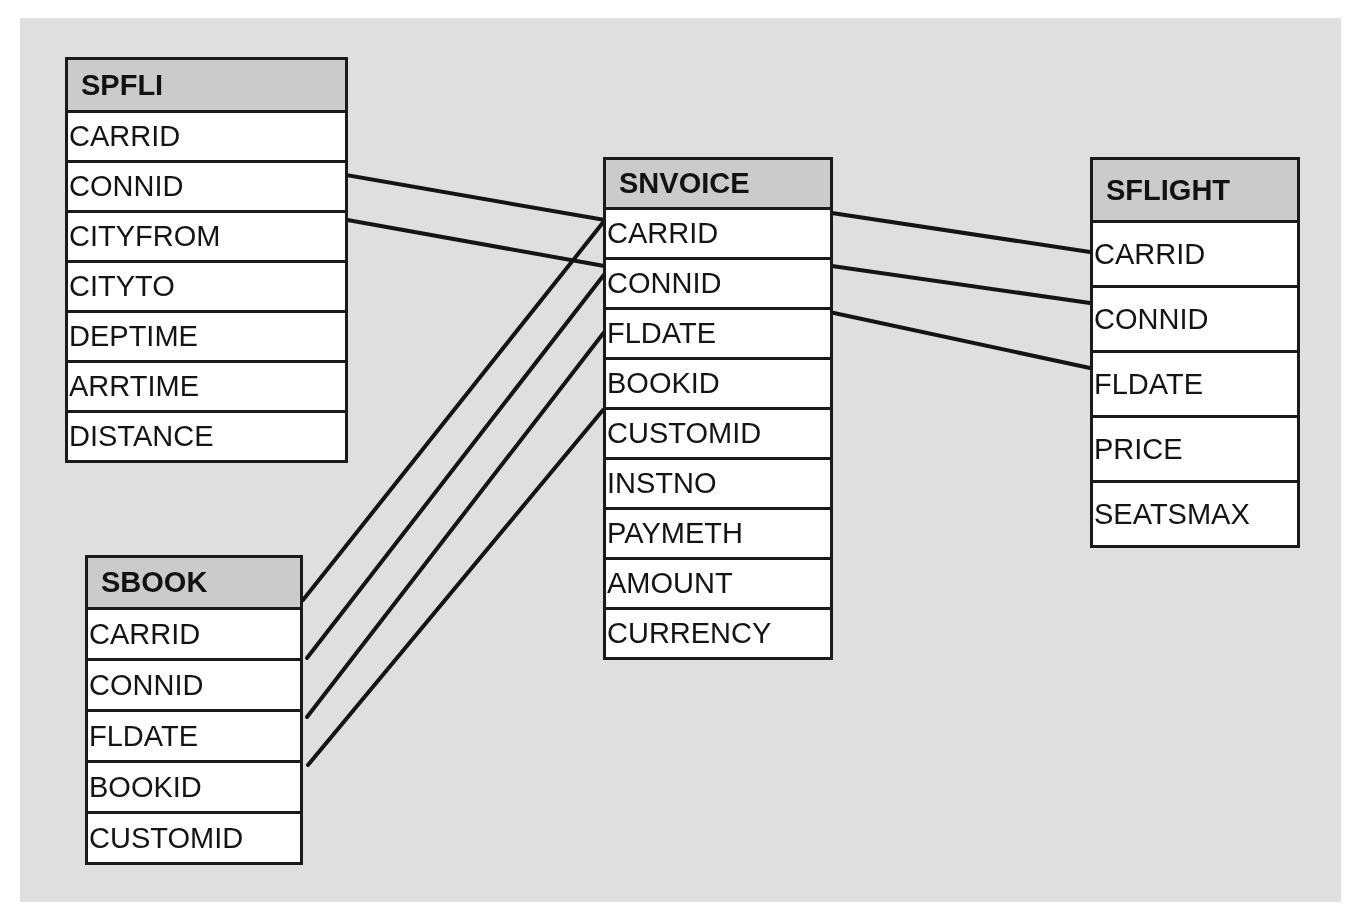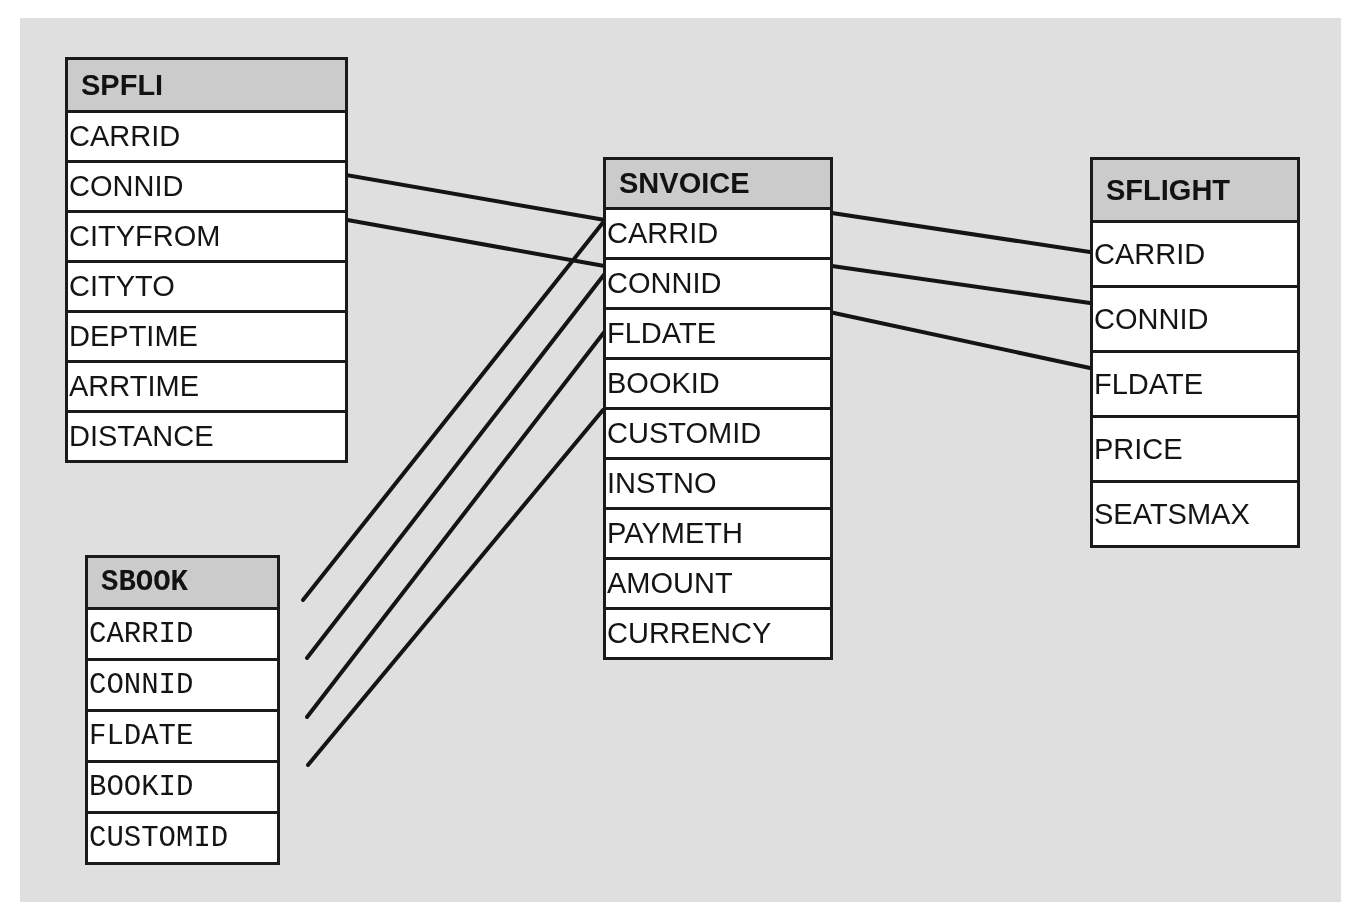--- a/index.html
+++ b/index.html
@@ -53,21 +53,21 @@
     box-sizing: border-box;
     border-top: 3.5px solid #1a1a1a;
     flex: 0 0 auto;
     white-space: nowrap;
   }
   
   .t-spfli   { left: 65px;   top: 57px;  width: 283px; }
   .t-spfli .hd   { height: 50px; }
   .t-spfli .cell { height: 50px; }
 
-  .t-sbook   { left: 85px;   top: 555px; width: 195px; font-family: Liberation Mono, monospace; }
+  .t-sbook   { left: 85px;   top: 555px; width: 218px; }
   .t-sbook .hd   { height: 49px; }
   .t-sbook .cell { height: 51px; }
 
   .t-snvoice { left: 603px;  top: 157px; width: 230px; }
   .t-snvoice .hd   { height: 47px; }
   .t-snvoice .cell { height: 50px; }
 
   .t-sflight { left: 1090px; top: 157px; width: 210px; text-align: right; }
   .t-sflight .hd   { height: 60px; }
   .t-sflight .cell { height: 65px; }

